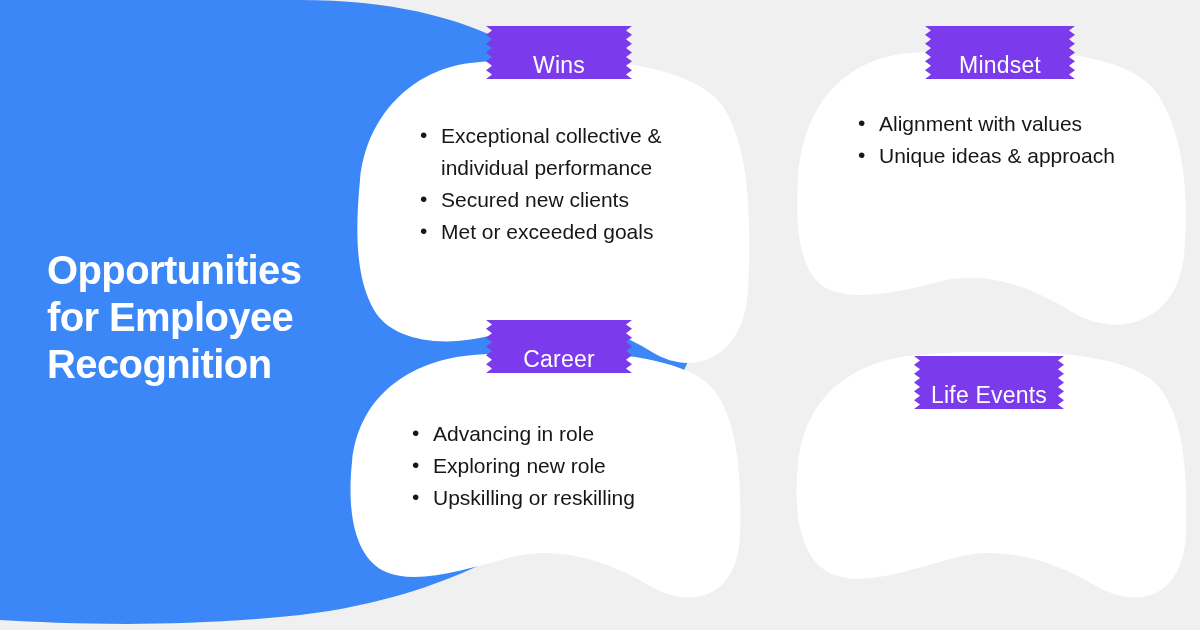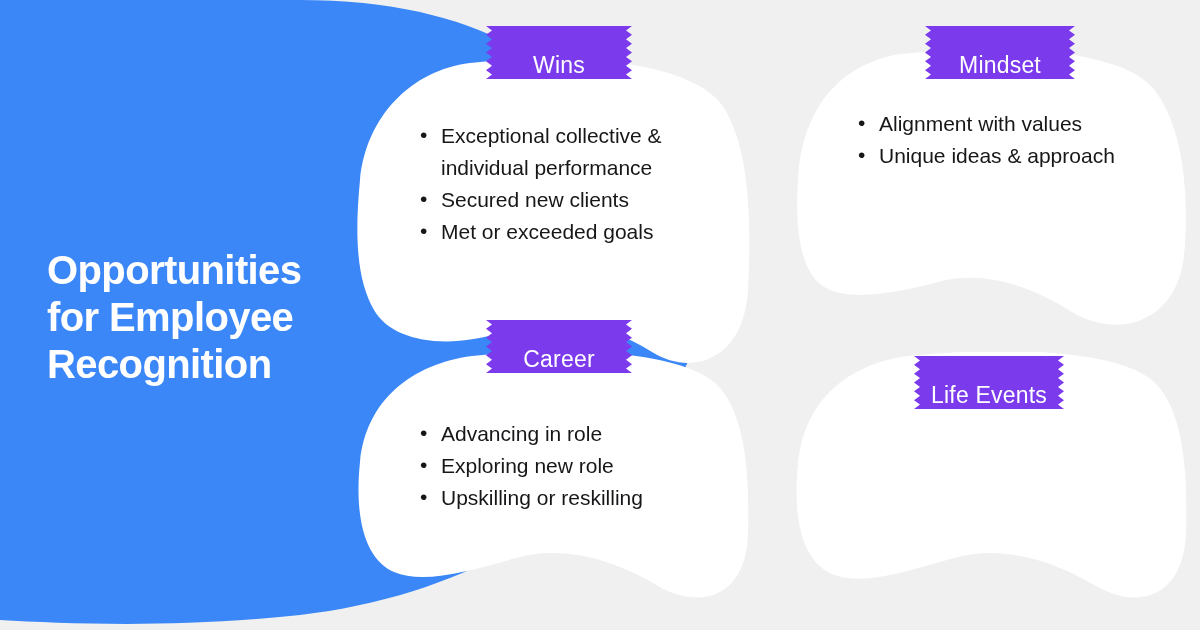--- a/index.html
+++ b/index.html
@@ -101,21 +101,21 @@
   }
   .tag-label {
     position: relative;
     z-index: 2;
     white-space: nowrap;
   }
 
   
   #card-wins       { left: 352px; top: 60px;  width: 400px; height: 305px; }
   #card-mindset    { left: 790px; top: 50px;  width: 400px; height: 300px; }
-  #card-career     { left: 352px; top: 352px; width: 400px; height: 270px; }
+  #card-career     { left: 344px; top: 352px; width: 400px; height: 270px; }
   #card-lifeevents { left: 790px; top: 352px; width: 400px; height: 270px; }
 
   #card-wins .card-list       { left: 62px; top: 60px;  width: 330px; }
   #card-mindset .card-list    { left: 62px; top: 58px;  width: 330px; }
   #card-career .card-list     { left: 62px; top: 66px;  width: 330px; }
   #card-lifeevents .card-list { left: 62px; top: 66px;  width: 330px; }
 
   #tag-wins       { left: 480px; top: 26px;  width: 158px; height: 53px; }
   #tag-mindset    { left: 919px; top: 26px;  width: 162px; height: 53px; }
   #tag-career     { left: 480px; top: 320px; width: 158px; height: 53px; }

